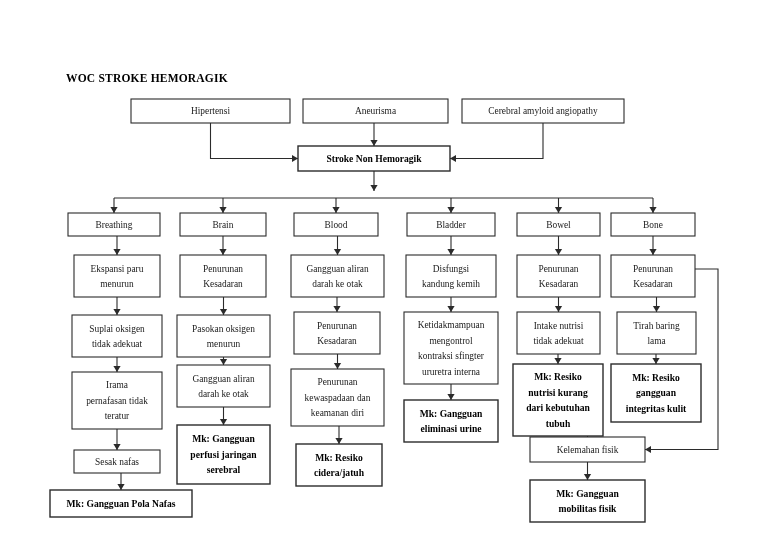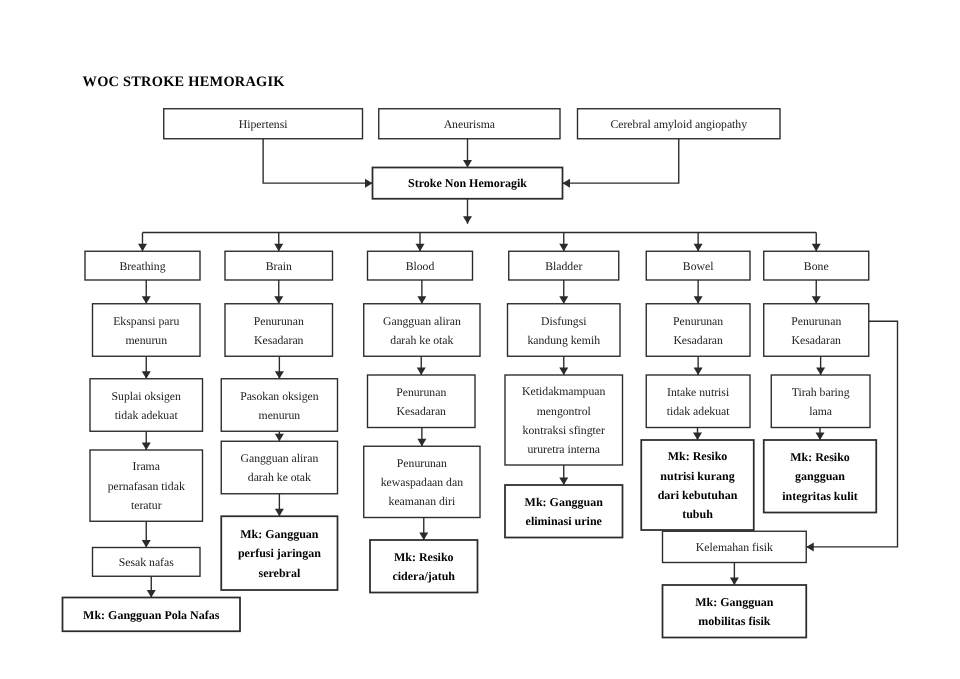--- a/index.html
+++ b/index.html
@@ -12,21 +12,21 @@
     width: 768px;
     height: 543px;
     position: relative;
     overflow: hidden;
     font-family: "Liberation Serif", "DejaVu Serif", serif;
     color: #000000;
   }
   #diagram-root {
     position: absolute;
     left: 0;
-    top: 0;
+    top: 12px;
     width: 768px;
     height: 451px;
   }
   .chart-title {
     position: absolute;
     left: 66px;
     top: 60px;
     font-family: "Liberation Serif", "DejaVu Serif", serif;
     font-weight: bold;
     font-size: 11.5px;

